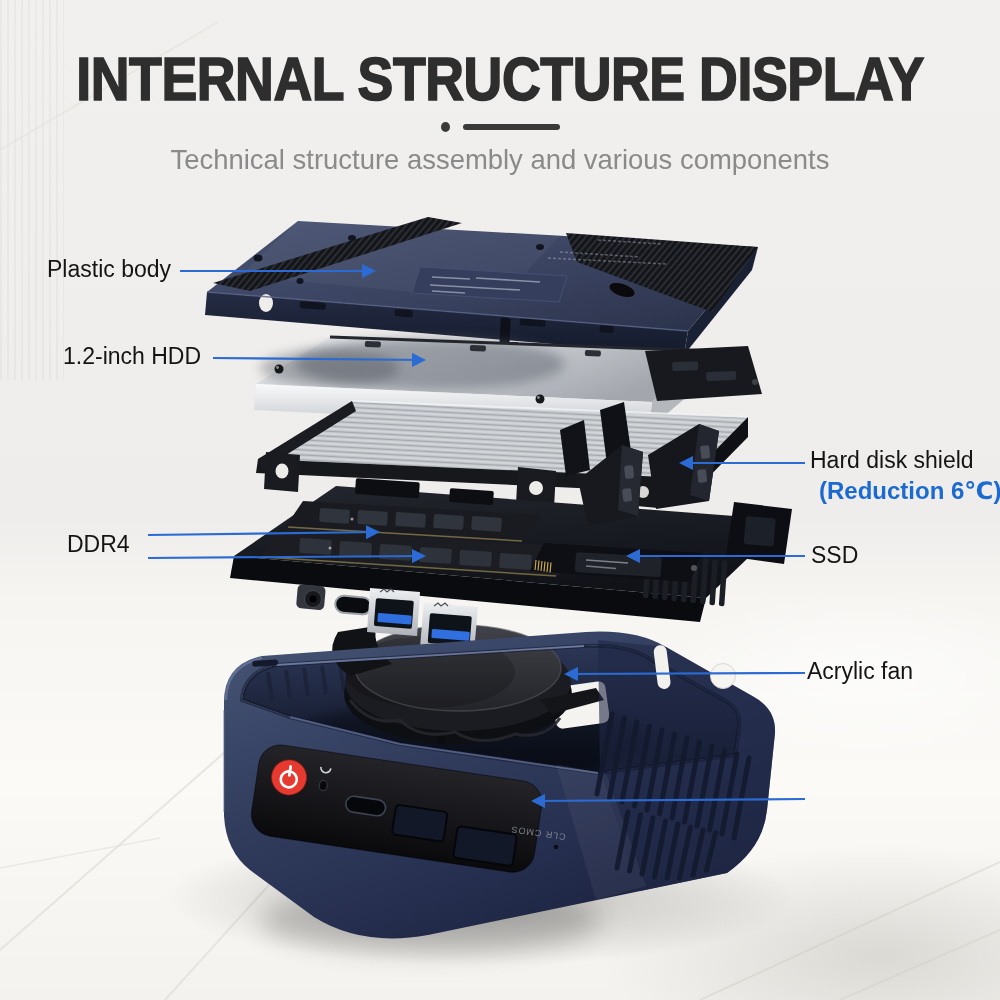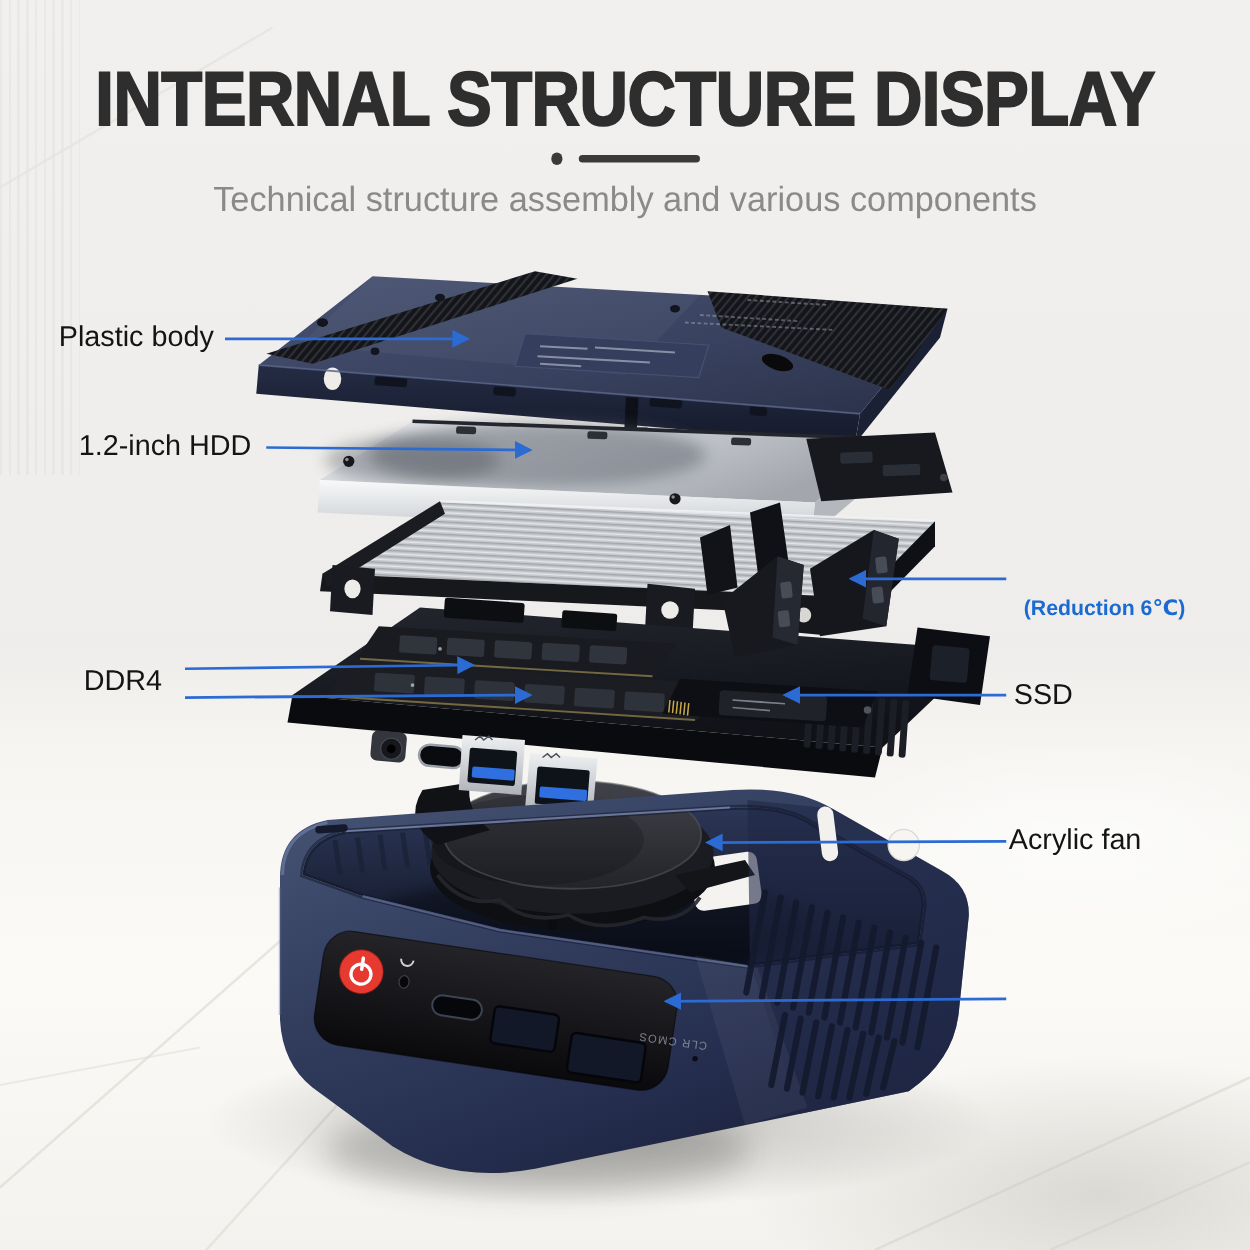--- a/index.html
+++ b/index.html
@@ -19,21 +19,21 @@
     transform:scaleX(.88);-webkit-text-stroke:1.6px #2e2e2e;white-space:nowrap;
   }
   .divider{position:absolute;top:122px;left:0;width:1000px;display:flex;justify-content:center;align-items:center;gap:13px;}
   .divider .dot{width:9px;height:10px;border-radius:50%;background:#3a3a3a;}
   .divider .bar{width:97px;height:6px;border-radius:3px;background:#3a3a3a;}
   .page-subtitle{
     position:absolute;top:144px;left:0;width:1000px;text-align:center;
     font-size:28px;color:#8a8a8a;font-weight:400;transform:scaleX(.98);white-space:nowrap;
   }
   .callout{position:absolute;font-size:23px;color:#141414;white-space:nowrap;}
-  .callout.note{font-size:17px;font-weight:700;color:#1b6ad2;}
+  .callout.note{font-size:24px;font-weight:700;color:#1b6ad2;}
   svg{position:absolute;left:0;top:0;}
 </style>
 </head>
 <body>
 
 <div class="page">
   <div class="wall-stripes"></div>
 
   <svg width="1000" height="1000" viewBox="0 0 1000 1000">
     <defs>
@@ -403,17 +403,18 @@
 
   <div class="page-title">INTERNAL STRUCTURE DISPLAY</div>
   <div class="divider">
     <span class="dot"></span>
     <span class="bar"></span>
   </div>
   <div class="page-subtitle">Technical structure assembly and various components</div>
 
   <div class="callout" style="left:47px;top:256px;">Plastic body</div>
   <div class="callout" style="left:63px;top:343px;">1.2-inch HDD</div>
+  <div class="callout" style="left:810px;top:447px;">Hard disk shield</div>
   <div class="callout note" style="left:819px;top:477px;">(Reduction 6℃)</div>
   <div class="callout" style="left:67px;top:531px;">DDR4</div>
   <div class="callout" style="left:811px;top:542px;text-align:right;">SSD</div>
   <div class="callout" style="left:807px;top:658px;">Acrylic fan</div>
 </div>
 
 </body></html>

